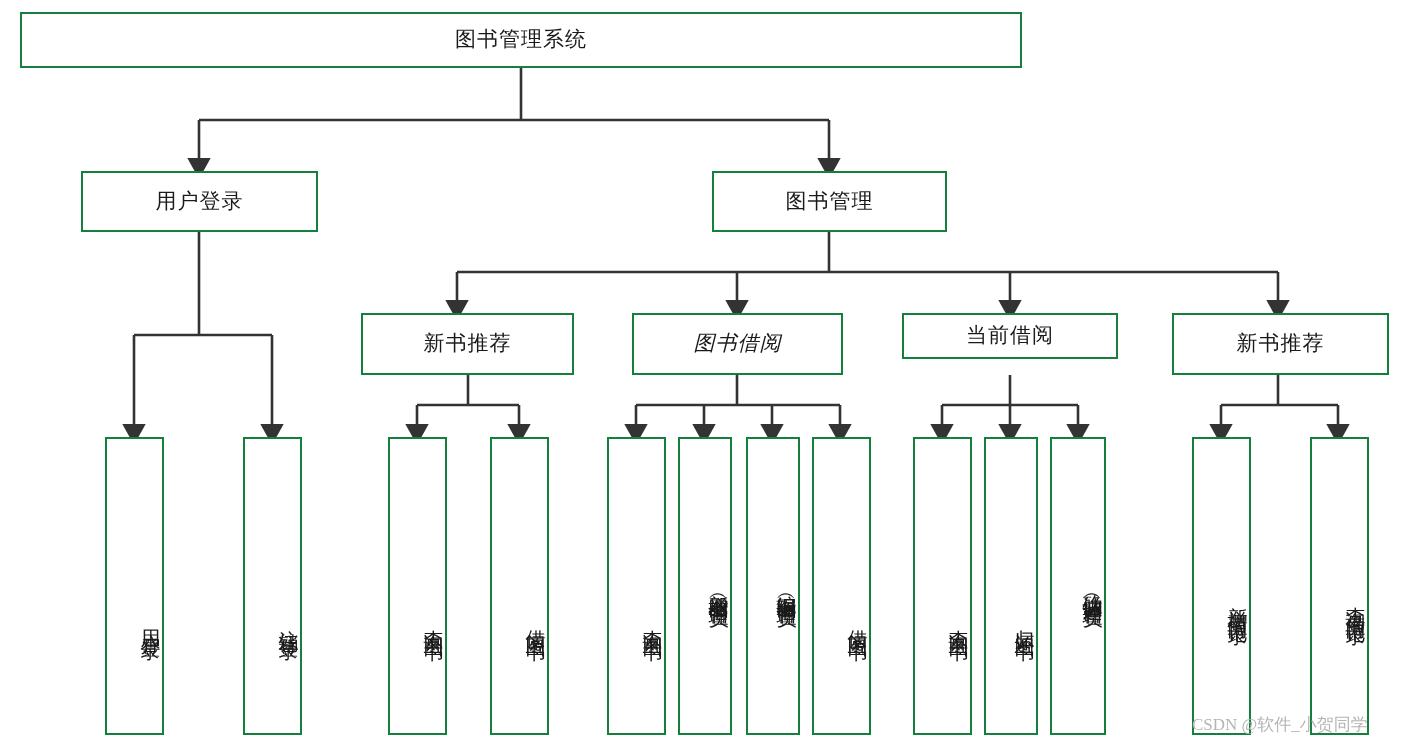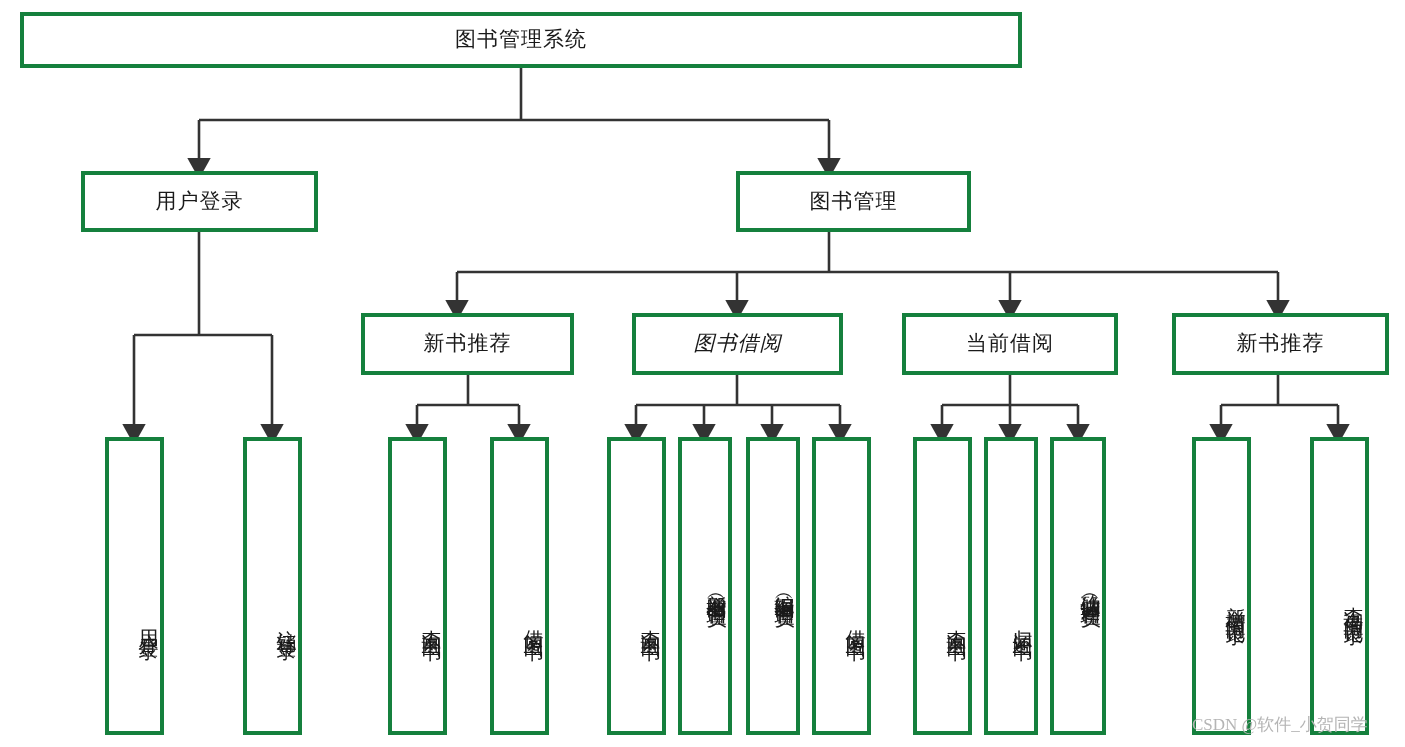--- a/index.html
+++ b/index.html
@@ -22,21 +22,21 @@
     position: absolute;
     left: 0;
     top: 0;
     width: 1405px;
     height: 747px;
     pointer-events: none;
   }
   .node {
     position: absolute;
     box-sizing: border-box;
-    border: 4px solid #15803d;
+    border: 2px solid #15803d;
     background: #ffffff;
     display: flex;
     align-items: center;
     justify-content: center;
     color: #1a1a1a;
     z-index: 2;
   }
   .node.horizontal {
     font-size: 21px;
     letter-spacing: 1px;
@@ -119,27 +119,27 @@
       <path d="M1221,405 L1338,405"></path>
       <path d="M1221,405 L1221,428" marker-end="url(#arrow)"></path>
       <path d="M1338,405 L1338,428" marker-end="url(#arrow)"></path>
     </g>
   </svg>
 
   <div class="node horizontal" style="left:20px; top:12px; width:1002px; height:56px;">图书管理系统</div>
 
   <div class="node horizontal" style="left:81px; top:171px; width:237px; height:61px;">用户登录</div>
 
-  <div class="node horizontal" style="left:712px; top:171px; width:235px; height:61px;margin-left:24px;">图书管理</div>
+  <div class="node horizontal" style="left:712px; top:171px; width:235px; height:61px;">图书管理</div>
 
   <div class="node horizontal" style="left:361px; top:313px; width:213px; height:62px;">新书推荐</div>
 
   <div class="node horizontal" style="left:632px; top:313px; width:211px; height:62px;font-style:italic;">图书借阅</div>
 
-  <div class="node horizontal" style="left:902px; top:313px; width:216px; height:62px;">当前借阅</div>
+  <div class="node horizontal" style="left:902px; top:313px; width:216px; height:46px;">当前借阅</div>
 
   <div class="node horizontal" style="left:1172px; top:313px; width:217px; height:62px;">新书推荐</div>
 
   <div class="node vertical" style="left:105px; top:437px; width:59px; height:298px; padding-top:72px;">用户登录</div>
 
   <div class="node vertical" style="left:243px; top:437px; width:59px; height:298px; padding-top:72px;">注销登录</div>
 
   <div class="node vertical" style="left:388px; top:437px; width:59px; height:298px; padding-top:72px;">查询图书</div>
 
   <div class="node vertical" style="left:490px; top:437px; width:59px; height:298px; padding-top:72px;">借阅图书</div>

